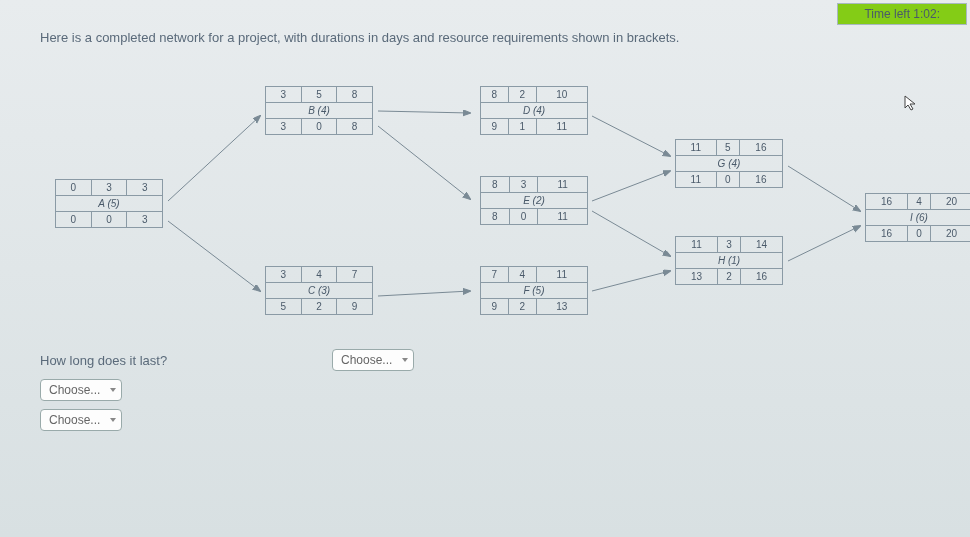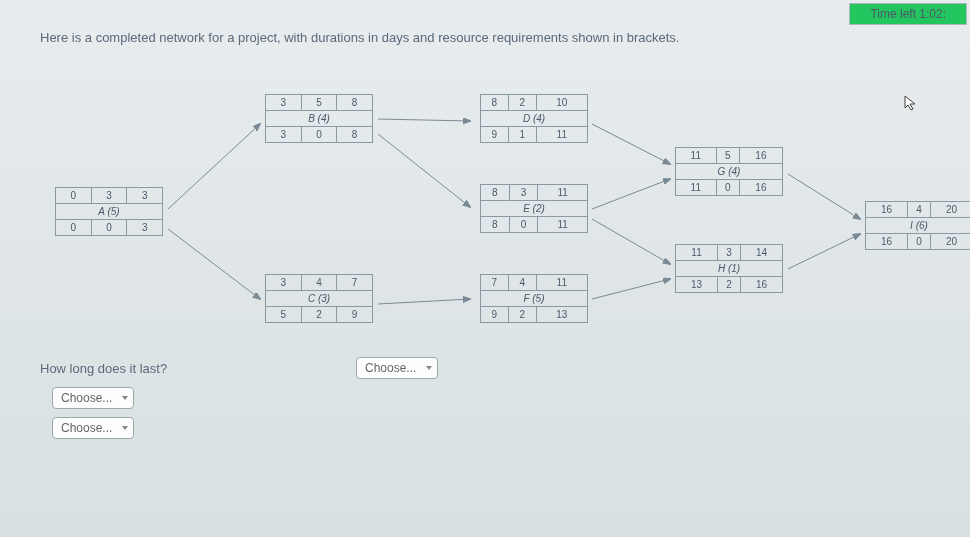--- a/index.html
+++ b/index.html
@@ -11,31 +11,31 @@
   overflow: hidden;
   position: relative;
   font-size: 11px;
   color: #4a5a6a;
 }
 .timer {
   position: absolute;
   top: 3px;
   right: 3px;
   border: 1px solid #a8b8c0;
-  padding: 3px 20px;
-  background: #22c55e;
+  padding: 3px 26px;
+  background: #84cc16;
   font-size: 12px;
 }
 .content {
   padding: 30px 20px 10px 40px;
 }
 .intro {
   font-size: 13px;
   color: #5a6a7a;
-  margin-bottom: 24px;
+  margin-bottom: 16px;
 }
 .network {
   position: relative;
   height: 280px;
 }
 .node {
   position: absolute;
   width: 108px;
 }
 .node table {
@@ -62,33 +62,32 @@
 .questions {
   font-size: 13px;
   color: #5a6a7a;
 }
 .questions p {
   margin: 6px 0;
 }
 .qrow {
   display: flex;
   align-items: center;
-  gap: 24px;
+  gap: 12px;
   margin: 8px 0;
 }
 select {
   border: 1px solid #9aa;
   border-radius: 4px;
   padding: 3px 20px 3px 8px;
   font-size: 12px;
   color: #666;
   background: #fdfdfd;
   appearance: none;
   position: relative;
-  margin-left: 12px;
 }
 .select-wrap {
   position: relative;
   display: inline-block;
 }
 .select-wrap::after {
   content: "";
   position: absolute;
   right: 6px;
   top: 40%;

